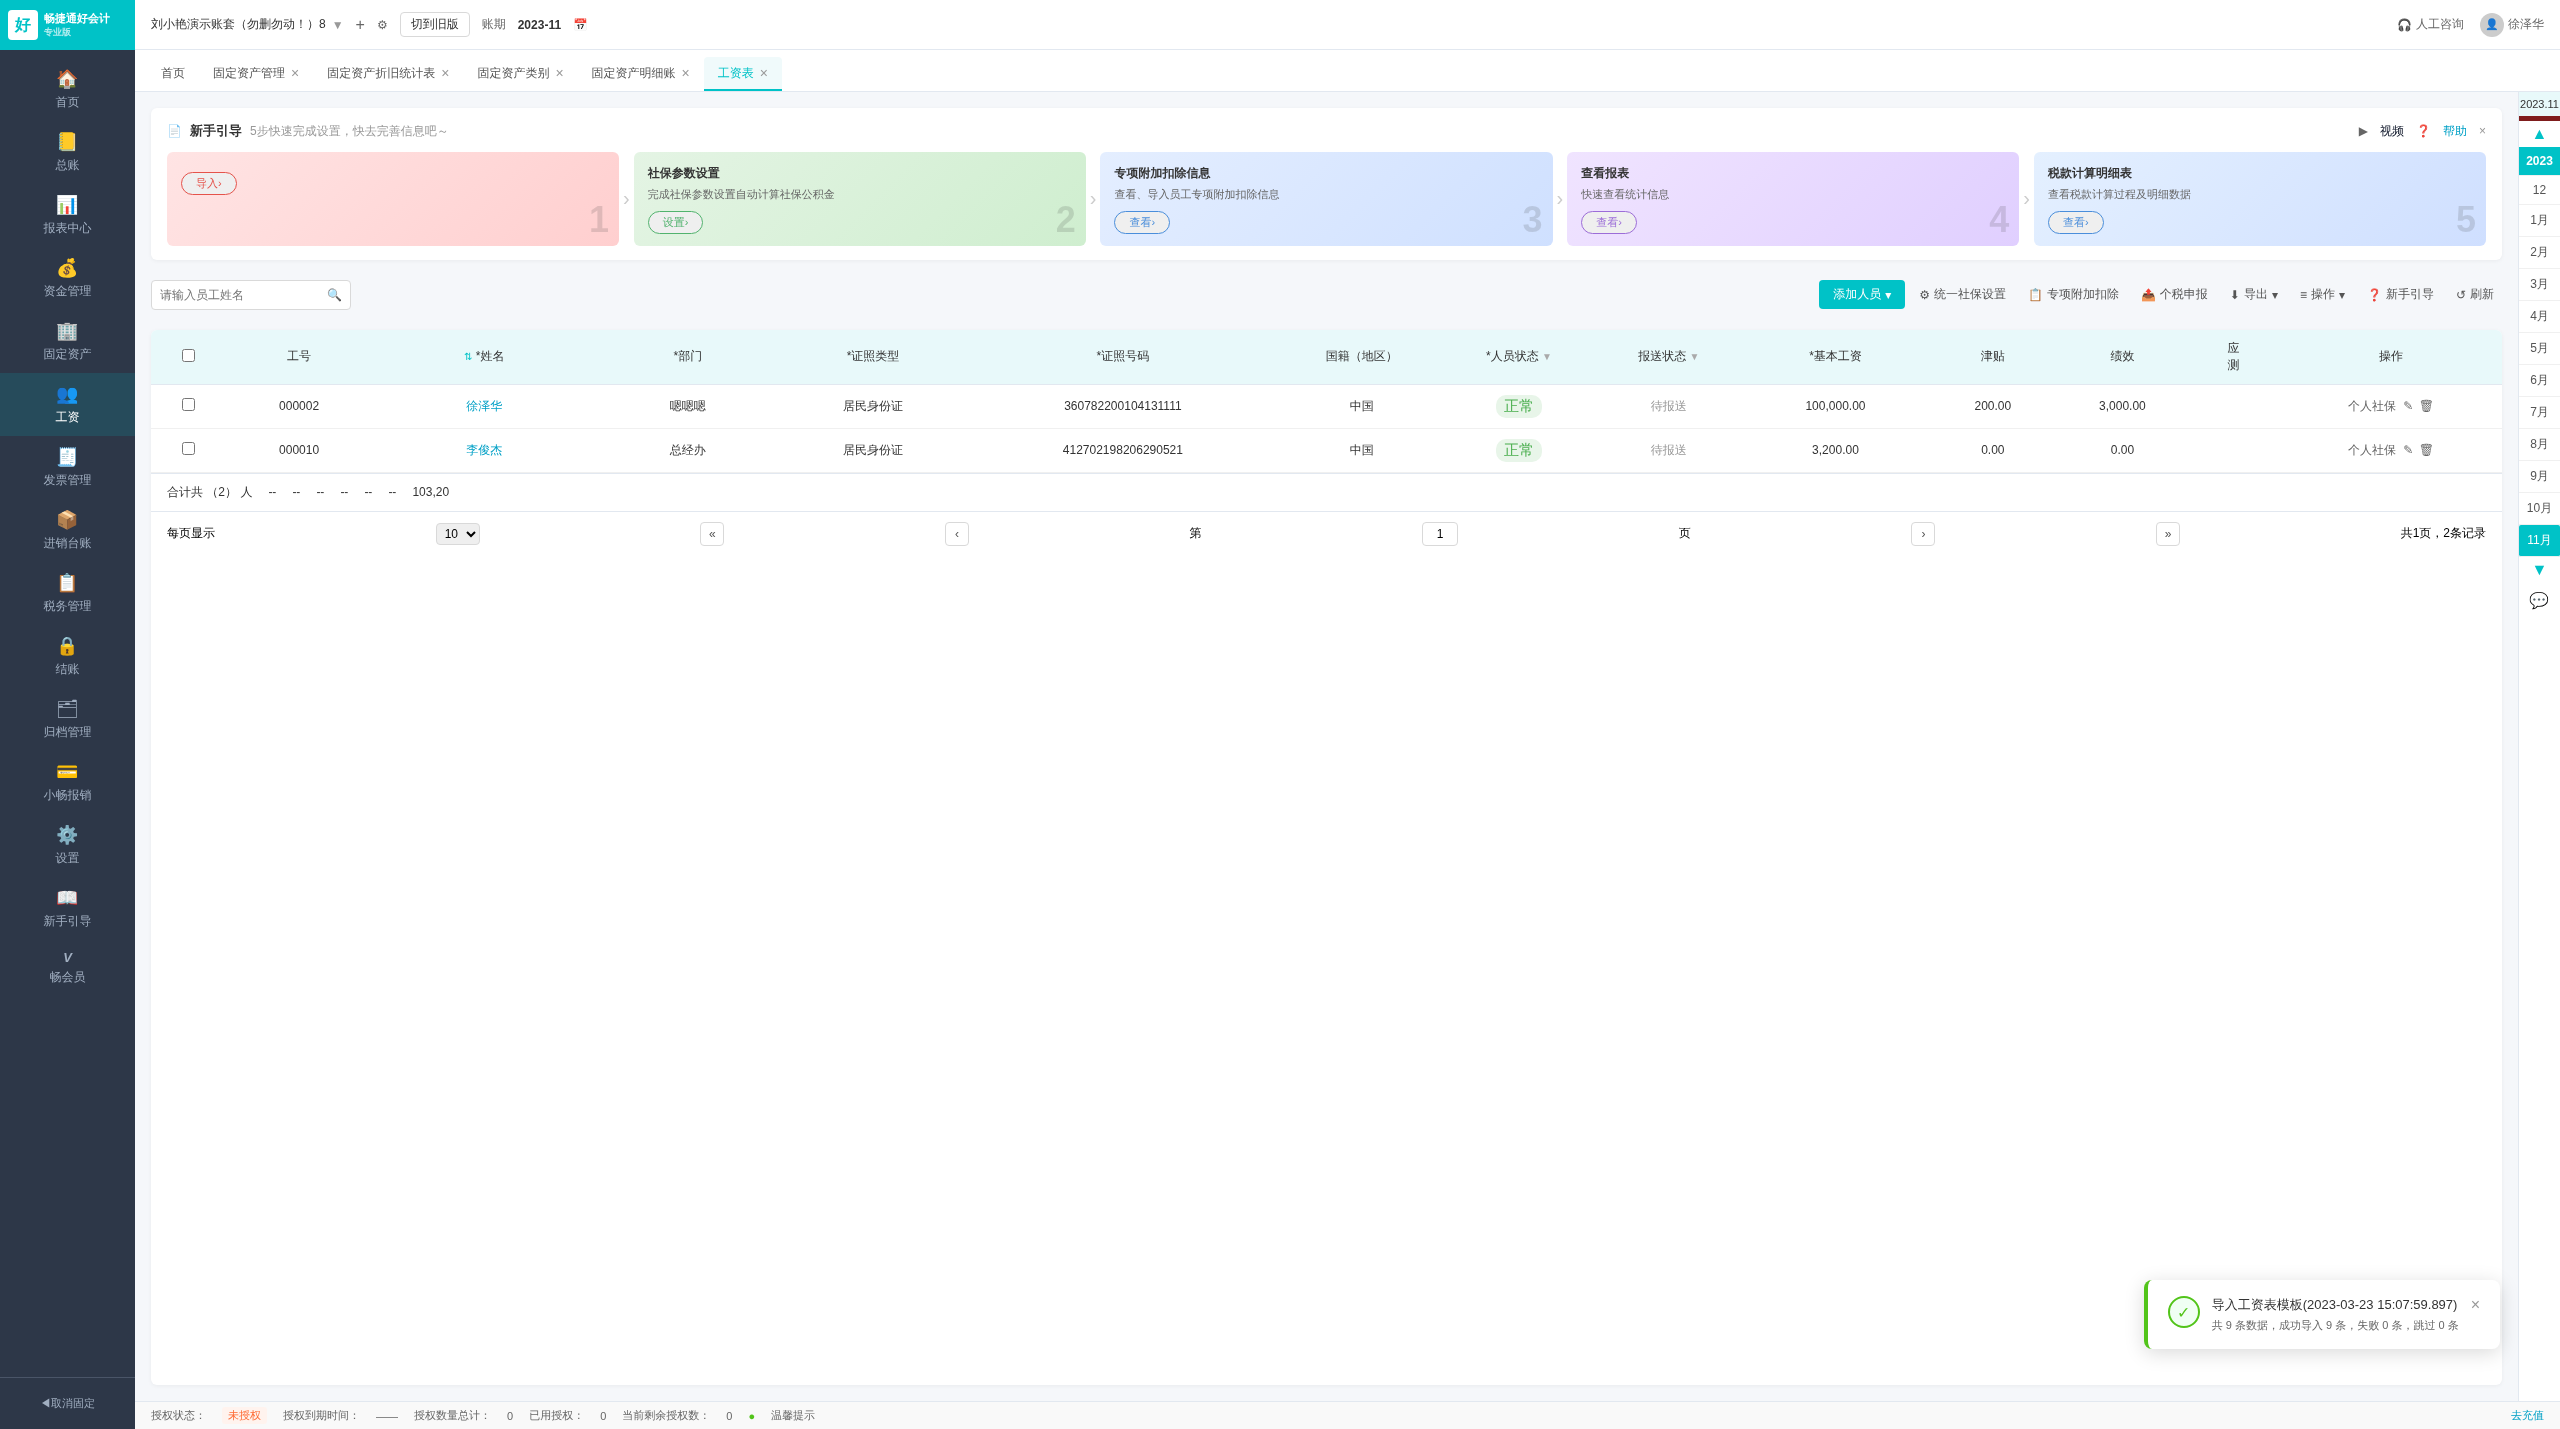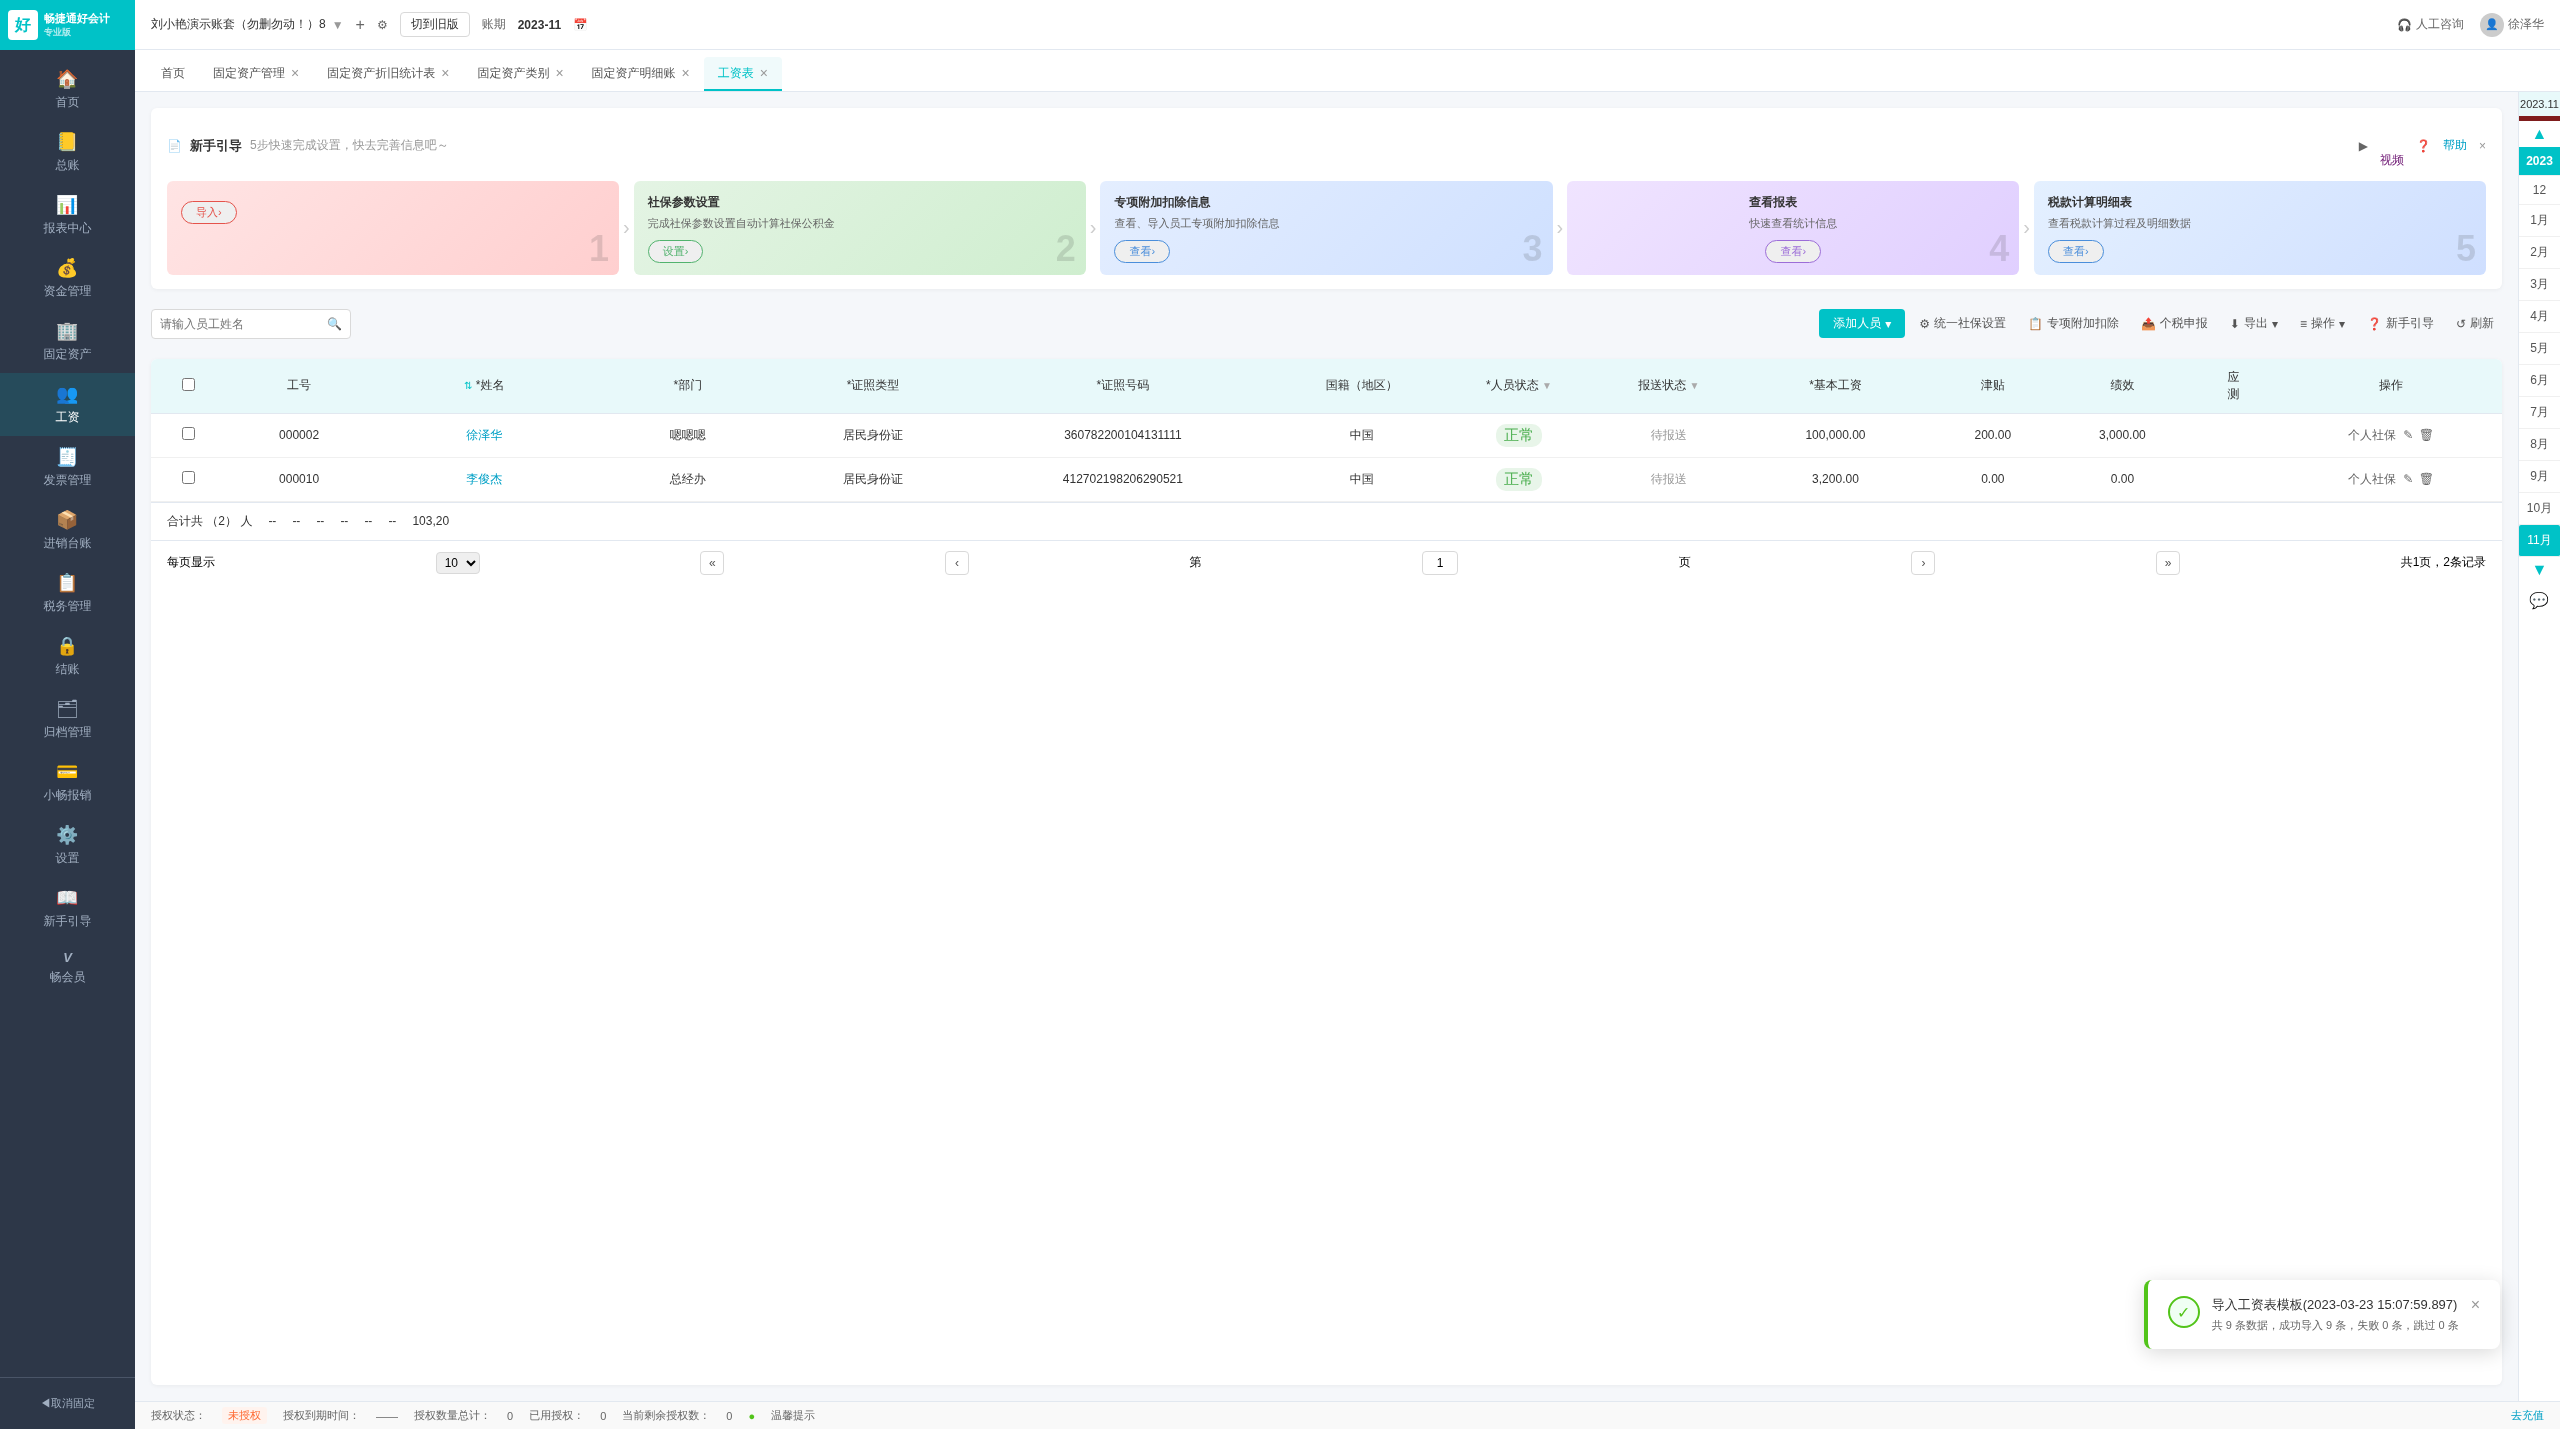--- a/index.html
+++ b/index.html
@@ -168,21 +168,21 @@
       padding: 12px 14px;
       position: relative;
       min-height: 90px;
       display: flex;
       flex-direction: column;
       justify-content: space-between;
     }
     .guide-step-1 { background: linear-gradient(135deg, #ffe4e4, #ffcfcf); }
     .guide-step-2 { background: linear-gradient(135deg, #e4f4e4, #cfeecf); }
     .guide-step-3 { background: linear-gradient(135deg, #e4eeff, #cfe0ff); }
-    .guide-step-4 { background: linear-gradient(135deg, #f0e4ff, #e0cfff); align-items: center; }
+    .guide-step-4 { background: linear-gradient(135deg, #f0e4ff, #e0cfff); }
     .guide-step-5 { background: linear-gradient(135deg, #e4f0ff, #cfdfff); }
     .step-num {
       position: absolute;
       bottom: 8px;
       right: 10px;
       font-size: 36px;
       font-weight: bold;
       opacity: 0.15;
       color: #333;
       line-height: 1;
@@ -563,21 +563,21 @@
 
       <div class="guide-section">
         <div class="guide-header">
           <div style="display:flex;align-items:center;gap:8px;">
             <span style="color:#888;">📄</span>
             <span class="guide-title">新手引导</span>
             <span class="guide-subtitle">5步快速完成设置，快去完善信息吧～</span>
           </div>
           <div class="guide-header-right">
             <span>▶</span>
-            <span style="color:#701a75;cursor:pointer;margin-top:30px;">视频</span>
+            <span style="color:#0f172a;cursor:pointer;">视频</span>
             <span>❓</span>
             <span style="color:#00a0c6;cursor:pointer;">帮助</span>
             <span style="cursor:pointer;color:#999;">×</span>
           </div>
         </div>
         <div class="guide-steps">
           <div class="guide-step guide-step-1">
             <button class="step-btn step-btn-1">导入›</button>
             <span class="step-num">1</span>
           </div>

